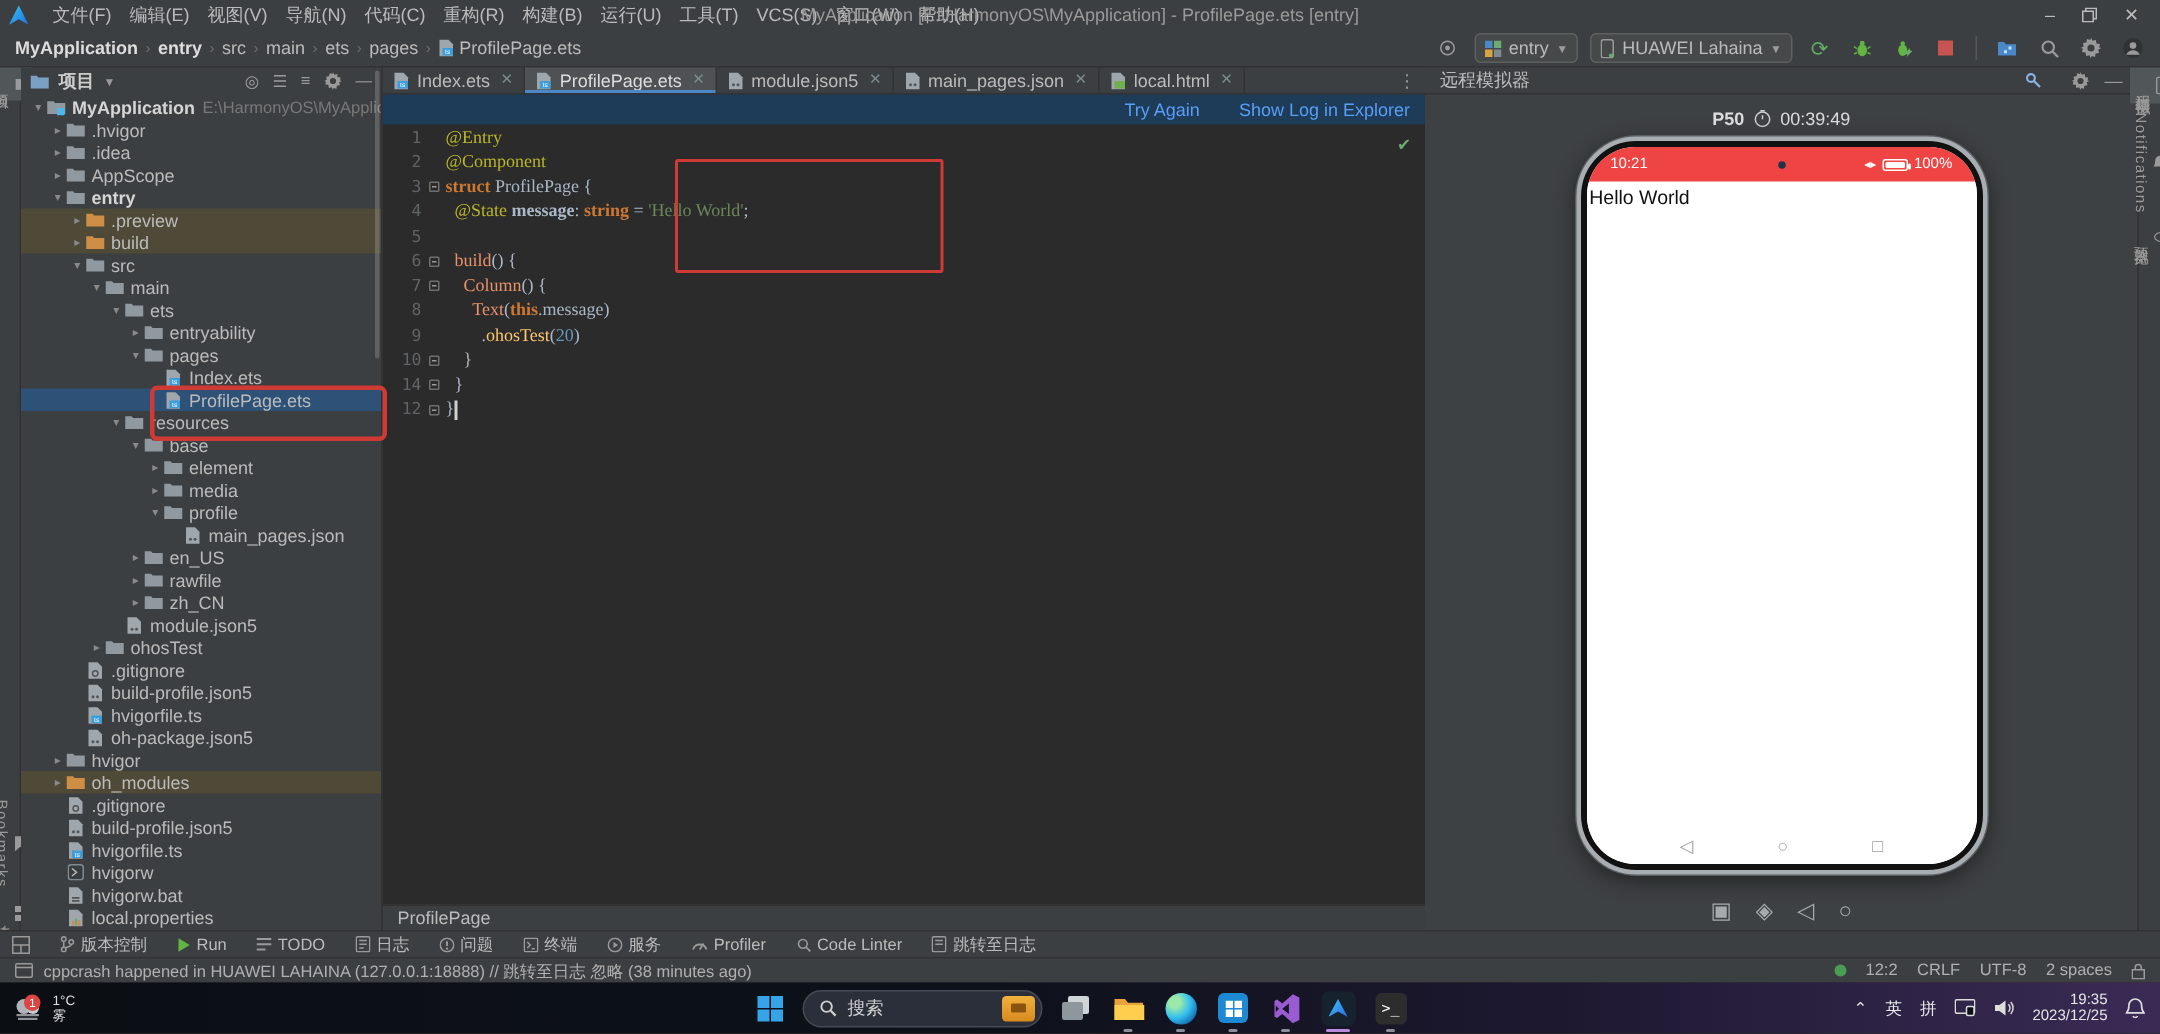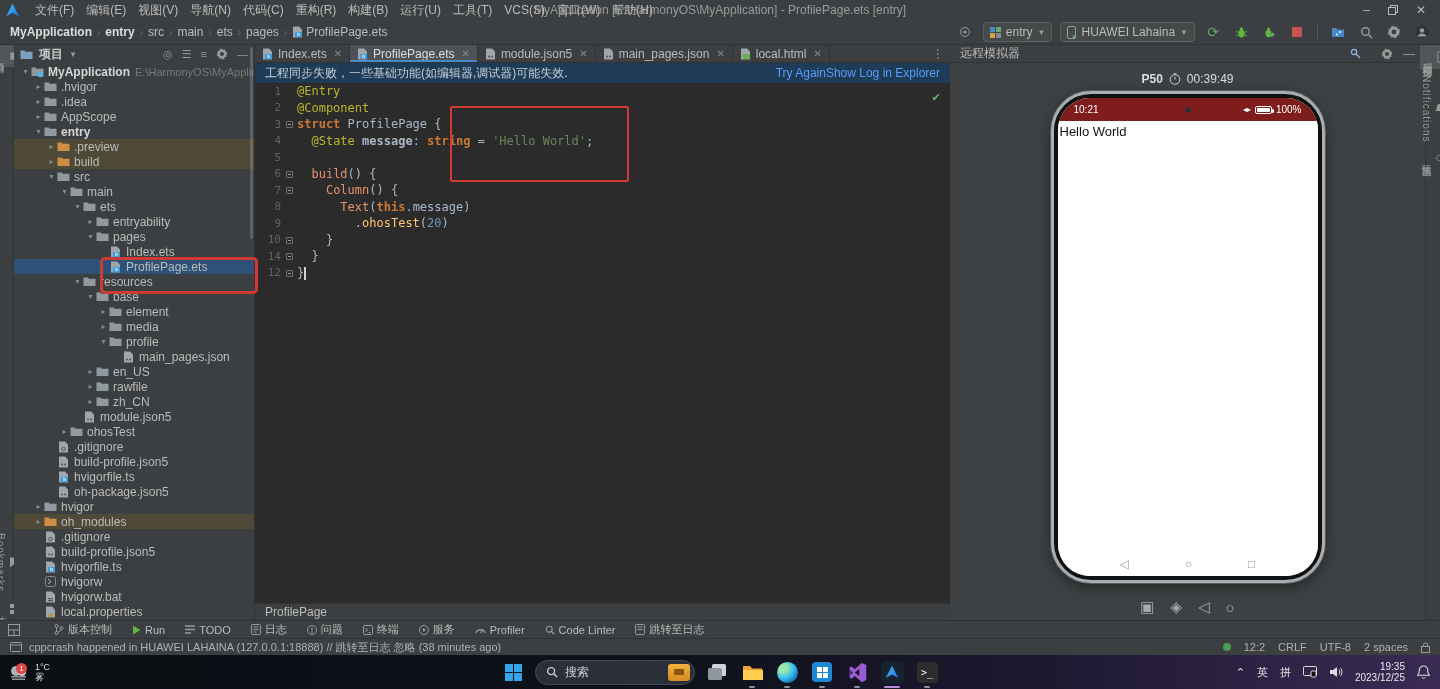--- a/index.html
+++ b/index.html
@@ -55,57 +55,57 @@
 
   
   .editor-col { width:695px; display:flex; flex-direction:column; flex:0 0 auto; background:#2b2b2b; }
   .tabs { height:18px; background:#3c3f41; display:flex; align-items:stretch; border-bottom:1px solid #323232; flex:0 0 auto; }
   .tab { display:flex; align-items:center; gap:5px; padding:0 7px; color:#bbb; border-right:1px solid #323232; position:relative; }
   .tab .close { color:#7f8b91; font-size:10px; margin-left:2px; }
   .tab.active { background:#4e5254; color:#ddd; }
   .tab.active::after { content:""; position:absolute; left:0; right:0; bottom:0; height:2px; background:#4a88c7; }
   .tabs-right { margin-left:auto; display:flex; align-items:center; padding-right:6px; color:#9a9a9a; }
   .notif { height:20px; background:#1e3b58; display:flex; align-items:center; padding:0 10px; color:#c4cdd5; flex:0 0 auto; }
-  .notif-links { margin-left:auto; display:flex; }
+  .notif-links { margin-left:auto; display:flex; gap:26px; }
   .notif-link { color:#589df6; }
   .code-area { flex:1; position:relative; font-family:"DejaVu Sans Mono","Liberation Mono",monospace; font-size:12px; overflow:hidden; }
   .cline { height:16.5px; display:flex; align-items:center; }
   .cnum { width:26px; text-align:right; color:#606366; font-size:11px; flex:0 0 auto; }
   .cfold { width:16px; text-align:center; flex:0 0 auto; }
   .fold-box { display:inline-block; width:7px; height:7px; border:1px solid #6e6e6e; border-radius:1px; position:relative; }
   .fold-box::after { content:""; position:absolute; left:1px; right:1px; top:2px; height:1px; background:#9a9a9a; }
-  .ctext { white-space:pre; }
+  .ctext { white-space:pre;font-family:Liberation Serif, serif; }
   .c-ann{color:#bbb529} .c-kw{color:#cc7832;font-weight:bold} .c-type{color:#a9b7c6}
   .c-field{color:#a9b7c6;font-weight:bold} .c-comp{color:#e8926c} .c-decl{color:#ffc66d}
   .c-str{color:#6a8759} .c-num{color:#6897bb} .c-pl{color:#a9b7c6}
   .caret-block { display:inline-block; width:2px; height:13px; background:#d0d0d0; vertical-align:middle; }
   .insp-ok { position:absolute; top:6px; right:10px; color:#6aab73; font-size:13px; }
   .runtab { height:17px; background:#3c3f41; border-top:1px solid #323232; display:flex; align-items:center; padding:0 10px; color:#bbb; flex:0 0 auto; }
 
   
   .emu { width:475px; background:#3e4143; display:flex; flex-direction:column; flex:0 0 auto; }
   .emu-head { height:18px; background:#3c3f41; border-bottom:1px solid #323232; display:flex; align-items:center; padding:0 10px; gap:8px; flex:0 0 auto; }
   .emu-head .eh-icons { margin-left:auto; display:flex; align-items:center; gap:10px; color:#9a9a9a; }
   .emu-body { flex:1; display:flex; flex-direction:column; align-items:center; }
   .emu-device-row { height:24px; display:flex; align-items:center; gap:6px; color:#ddd; margin-top:4px; }
   .emu-device-row .dev-name { font-weight:bold; }
   .phone { width:274px; height:492px; border:3px solid #a8adb2; border-radius:40px; background:#111; padding:4px; box-shadow:0 0 0 1px #5a5e62, 0 4px 14px rgba(0,0,0,.45); }
   .screen { width:100%; height:100%; border-radius:32px; background:#fff; overflow:hidden; display:flex; flex-direction:column; }
-  .pstatus { height:23px; background:#7f1d1d; color:#fff; display:flex; align-items:center; padding:0 16px; font-size:10px; position:relative; }
+  .pstatus { height:23px; background:#ef4444; color:#fff; display:flex; align-items:center; padding:0 16px; font-size:10px; position:relative; }
   .pstatus .cam { position:absolute; left:50%; top:50%; transform:translate(-50%,-50%); width:5px; height:5px; border-radius:50%; background:#20324a; }
   .pstatus .pright { margin-left:auto; display:flex; align-items:center; gap:4px; }
   .batt { width:17px; height:8px; border:1px solid #fff; border-radius:2px; position:relative; }
   .batt::before { content:""; position:absolute; inset:1px; background:#fff; border-radius:1px; }
   .batt::after { content:""; position:absolute; right:-3px; top:2px; width:2px; height:4px; background:#fff; border-radius:1px; }
   .pcontent { flex:1; background:#fff; color:#111; font-size:13px; padding:3px 2px; }
   .pnav { height:25px; background:#fff; display:flex; align-items:center; justify-content:center; gap:56px; color:#9e9e9e; font-size:12px; }
   .emu-controls { display:flex; align-items:center; gap:16px; margin-top:15px; color:#a7aaad; font-size:15px; }
 
   
-  .bottombar { height:18px; background:#3c3f41; border-top:1px solid #323232; display:flex; align-items:center; gap:34px; padding:0 10px 0 8px; font-size:11px; color:#bbb; flex:0 0 auto; }
+  .bottombar { height:18px; background:#3c3f41; border-top:1px solid #323232; display:flex; align-items:center; gap:20px; padding:0 10px 0 8px; font-size:11px; color:#bbb; flex:0 0 auto; }
   .bb-item { display:flex; align-items:center; gap:4px; }
   .statusbar { height:17px; background:#3c3f41; border-top:1px solid #323232; display:flex; align-items:center; padding:0 10px; font-size:11px; color:#b0b0b0; flex:0 0 auto; }
   .sb-right { margin-left:auto; display:flex; align-items:center; gap:13px; }
   .gdot { width:8px; height:8px; border-radius:50%; background:#499c54; }
 
   
   .taskbar { height:34px; background:linear-gradient(90deg,#0b0f14 0%,#0d1119 45%,#1d1830 72%,#3a2b55 100%); display:flex; align-items:center; position:relative; flex:0 0 auto; color:#e8e8e8; }
   .weather { display:flex; align-items:center; gap:5px; padding-left:8px; position:relative; }
   .weather .wtxt { display:flex; flex-direction:column; font-size:9px; line-height:10px; color:#ddd; }
   .wbadge { position:absolute; left:16px; top:1px; background:#d44; color:#fff; font-size:8px; width:11px; height:11px; border-radius:50%; display:flex; align-items:center; justify-content:center; }
@@ -714,21 +714,20 @@
                 <path d="M1 0.5h6l3 3V11.5H1z" fill="#9fa6ac"></path>
                 <rect x="3" y="6" width="7" height="5" fill="#6faf4f"></rect>
               </svg>
             </span>
             <span>local.html</span>
             <span class="close">✕</span>
           </div>
           <div class="tabs-right">⋮</div>
         </div>
       <div class="notif">
-        <span>工程同步失败，一些基础功能(如编辑器,调试器)可能失效.</span>
         <span class="notif-links">
           <span class="notif-link">Try Again</span>
           <span class="notif-link">Show Log in Explorer</span>
         </span>
       </div>
       <div class="code-area" id="code">
         <span class="insp-ok">✔</span>
       <div class="cline">
             <span class="cnum">1</span>
             <span class="cfold"></span>

